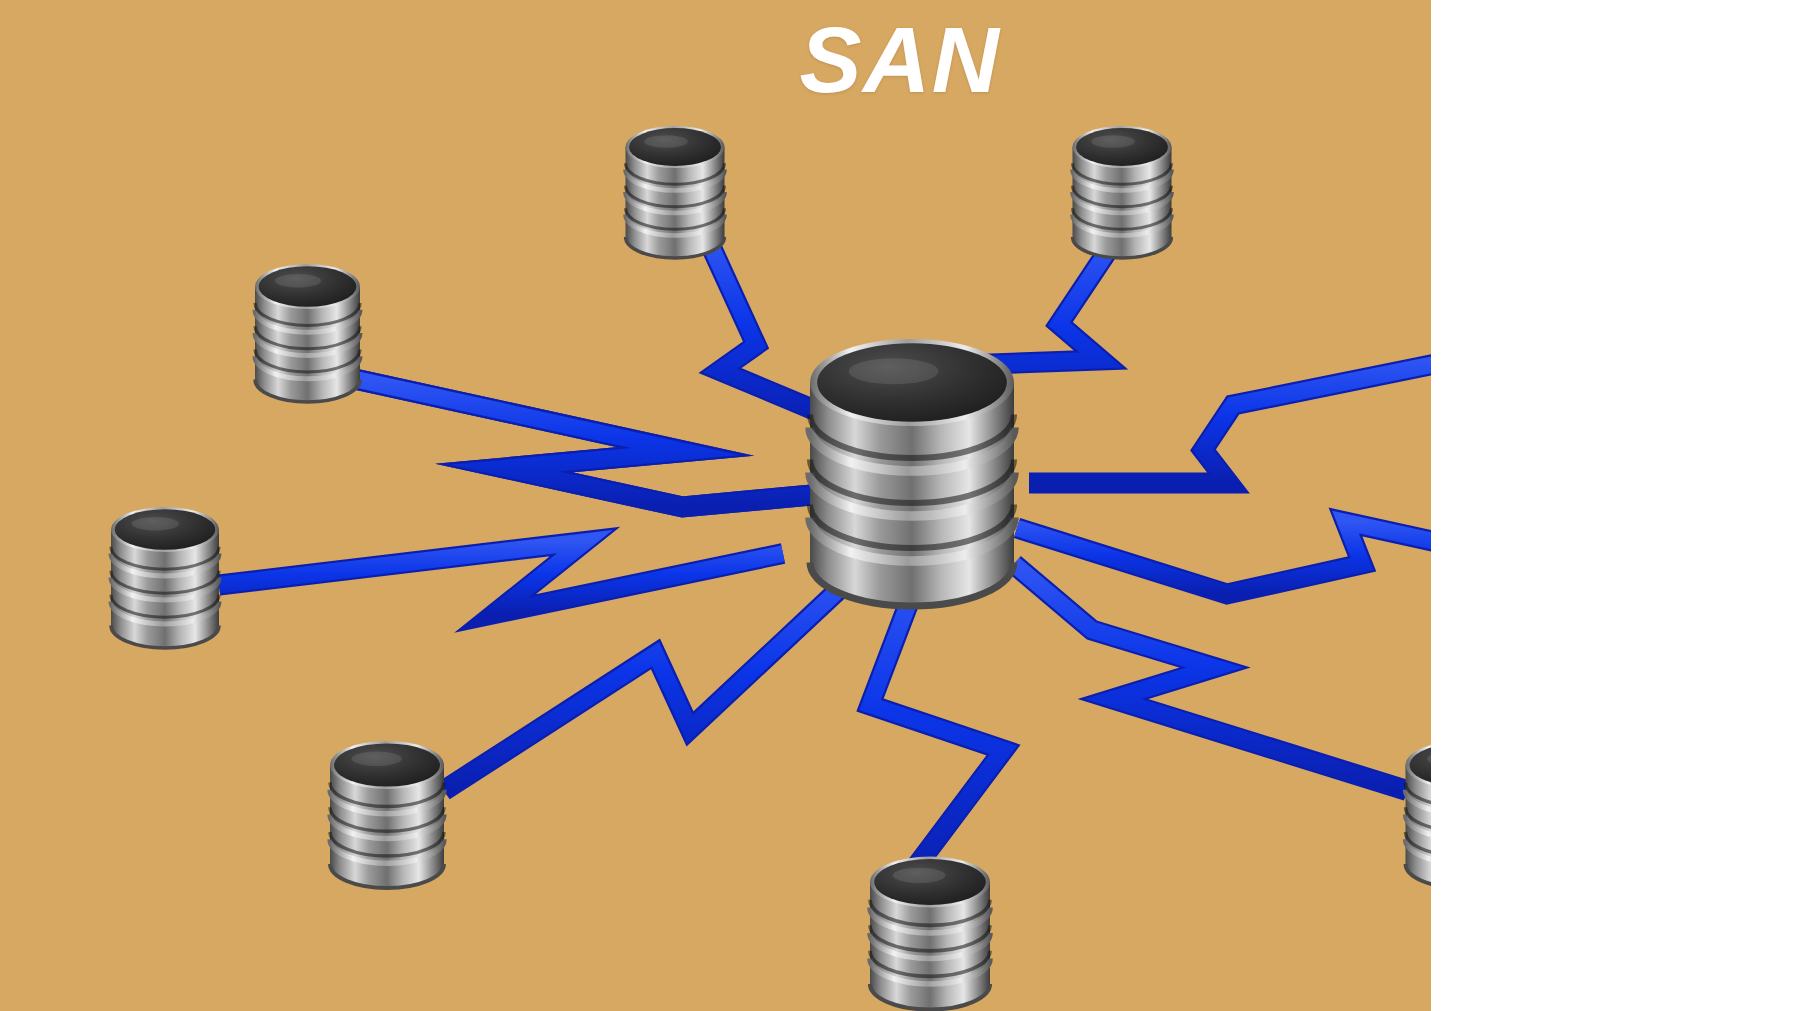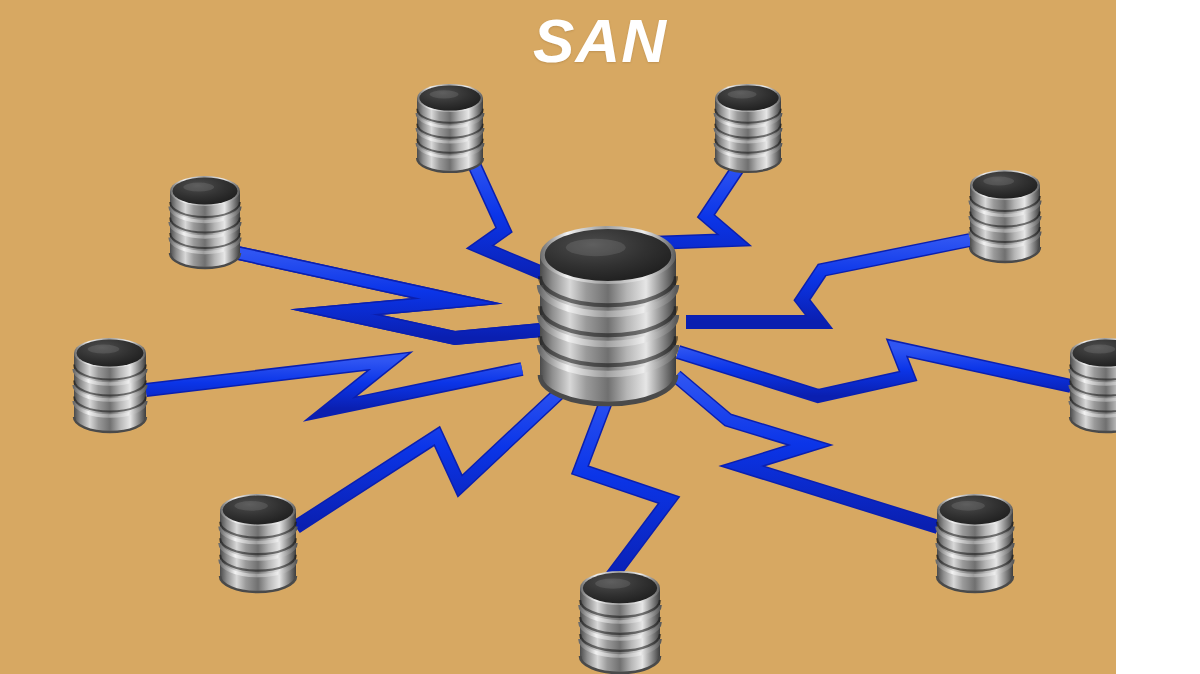--- a/index.html
+++ b/index.html
@@ -2,21 +2,21 @@
 <html><head>
 <meta charset="utf-8">
 <style>
   * { margin:0; padding:0; box-sizing:border-box; }
   html,body{
     width:1200px; height:674px; overflow:hidden;
     font-family:"Liberation Sans", sans-serif;
   }
   #stage{
     position:relative;
-    width:1116px; height:674px;
+    width:954px; height:674px;
     background:#c2410c;
     overflow:hidden;
   }
   #bg-layer{
     position:absolute; inset:0;
     background:#d7a862;
   }
   #links-svg{
     position:absolute; left:0; top:0;
     width:1200px; height:674px;

